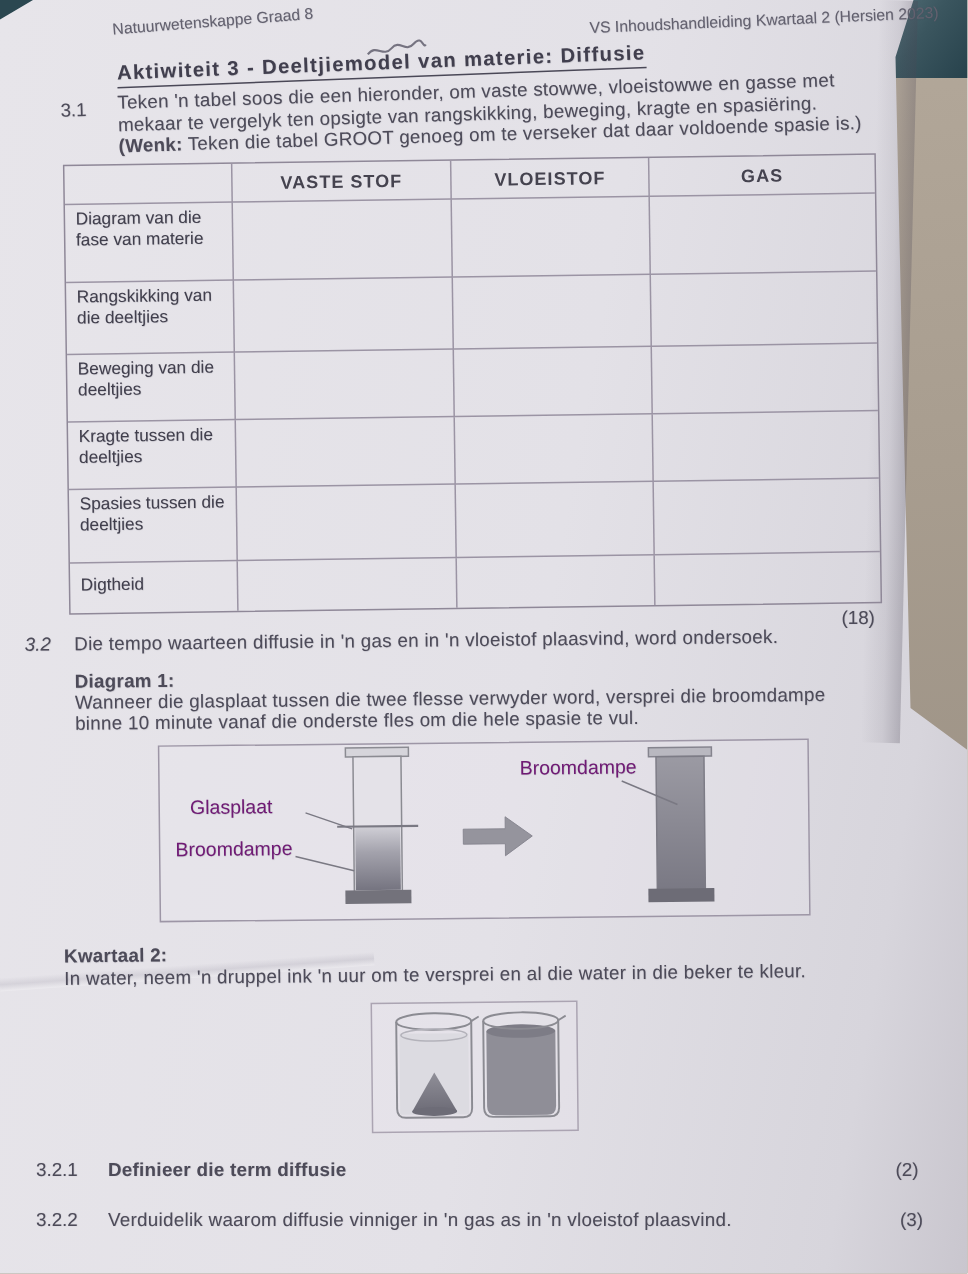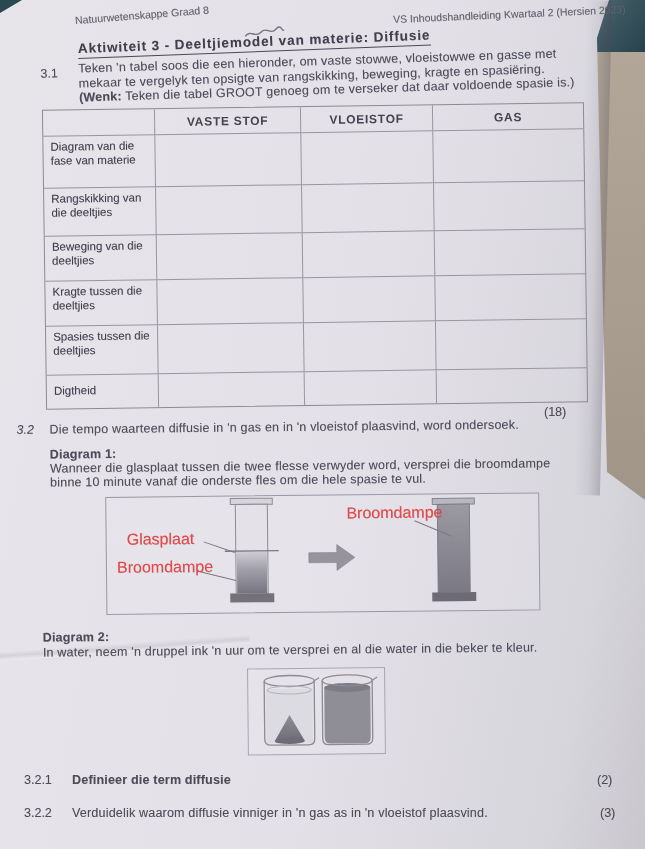--- a/index.html
+++ b/index.html
@@ -52,21 +52,21 @@
   .cell.lastcol{border-right:none;}
   .cell.lastrow{border-bottom:none;}
   .hcell{display:flex;align-items:center;justify-content:center;
     font-size:12px;font-weight:bold;letter-spacing:0.7px;color:#45434f;}
   .lcell{padding:4px 4px 0 7px;font-size:11.5px;line-height:1.18;color:#413f4d;
     white-space:normal;text-shadow:0.3px 0.3px 0.5px rgba(70,68,82,0.3);}
   .rh0{height:26px}.rh1{height:52px}.rh2{height:48px}.rh3{height:45px}
   .rh4{height:45px}.rh5{height:49px}.rh6{height:33px}
   
   .dbox{position:absolute;border:1px solid #9d96a6;background:rgba(235,233,238,0.25);}
-  .dlabel{position:absolute;font-size:16px;color:#ef4444;white-space:nowrap;
+  .dlabel{position:absolute;font-size:13px;color:#701a75;white-space:nowrap;
     text-shadow:0.3px 0.3px 0.6px rgba(77,75,89,0.3);}
   .rot-n45{transform:rotate(-4.5deg);transform-origin:left center;}
   .rot-n25{transform:rotate(-2.5deg);transform-origin:left center;}
   .rot-n22{transform:rotate(-2.2deg);transform-origin:left center;}
   .rot-n18{transform:rotate(-1.8deg);transform-origin:left top;}
   .rot-n06{transform:rotate(-0.6deg);transform-origin:left top;}
 </style>
 </head>
 <body>
 
@@ -119,21 +119,21 @@
   <div class="cell lcell rh5">Spasies tussen die deeltjies</div>
   <div class="cell rh5"></div>
   <div class="cell rh5"></div>
   <div class="cell rh5 lastcol"></div>
 
   <div class="cell lcell rh6 lastrow" style="padding-top:9px;">Digtheid</div>
   <div class="cell rh6 lastrow"></div>
   <div class="cell rh6 lastrow"></div>
   <div class="cell rh6 lastrow lastcol"></div>
 </div>
-<div class="txt num" style="left:544px;top:405px;">(18)</div>
+<div class="txt num" style="left:561px;top:405px;">(18)</div>
 
 <div class="rot-n06" style="position:absolute;left:0;top:0;width:645px;height:849px;">
   <div class="txt num" style="left:12px;top:423px;font-style:italic;">3.2</div>
   <div class="txt body-t" style="left:45px;top:423px;">Die tempo waarteen diffusie in 'n gas en in 'n vloeistof plaasvind, word ondersoek.</div>
 
   <div class="txt body-t bold" style="left:45px;top:448px;">Diagram 1:</div>
   <div class="txt body-t" style="left:45px;top:462px;">Wanneer die glasplaat tussen die twee flesse verwyder word, versprei die broomdampe</div>
   <div class="txt body-t" style="left:45px;top:476px;">binne 10 minute vanaf die onderste fles om die hele spasie te vul.</div>
 
   <div class="dbox" style="left:100px;top:498px;width:432px;height:116px;">
@@ -168,21 +168,21 @@
         <rect x="331" y="10" width="32" height="88" fill="url(#gradTubeR)" stroke="#7d7c86" stroke-width="1"></rect>
         <rect x="325" y="98" width="44" height="9" fill="#6d6c76"></rect>
       </g>
       <line x1="308" y1="26" x2="345" y2="42" stroke="#7a7983" stroke-width="1"></line>
     </svg>
     <div class="dlabel" style="left:20px;top:33px;">Glasplaat</div>
     <div class="dlabel" style="left:10px;top:61px;">Broomdampe</div>
     <div class="dlabel" style="left:240px;top:9px;">Broomdampe</div>
   </div>
 
-  <div class="txt body-t bold" style="left:36px;top:631px;">Diagram 2:</div>
+  <div class="txt body-t bold" style="left:36px;top:631px;">Kwartaal 2:</div>
   <div class="txt body-t" style="left:36px;top:646px;">In water, neem 'n druppel ink 'n uur om te versprei en al die water in die beker te kleur.</div>
 
   <div class="dbox" style="left:240px;top:671px;width:136px;height:85px;border-color:#aba4b2;">
     <svg width="136" height="85" viewBox="0 0 136 85">
       <defs>
         <linearGradient id="inkGrad" x1="0" y1="0" x2="0" y2="1">
           <stop offset="0%" stop-color="#908f98"></stop>
           <stop offset="100%" stop-color="#6d6c77"></stop>
         </linearGradient>
       </defs>

